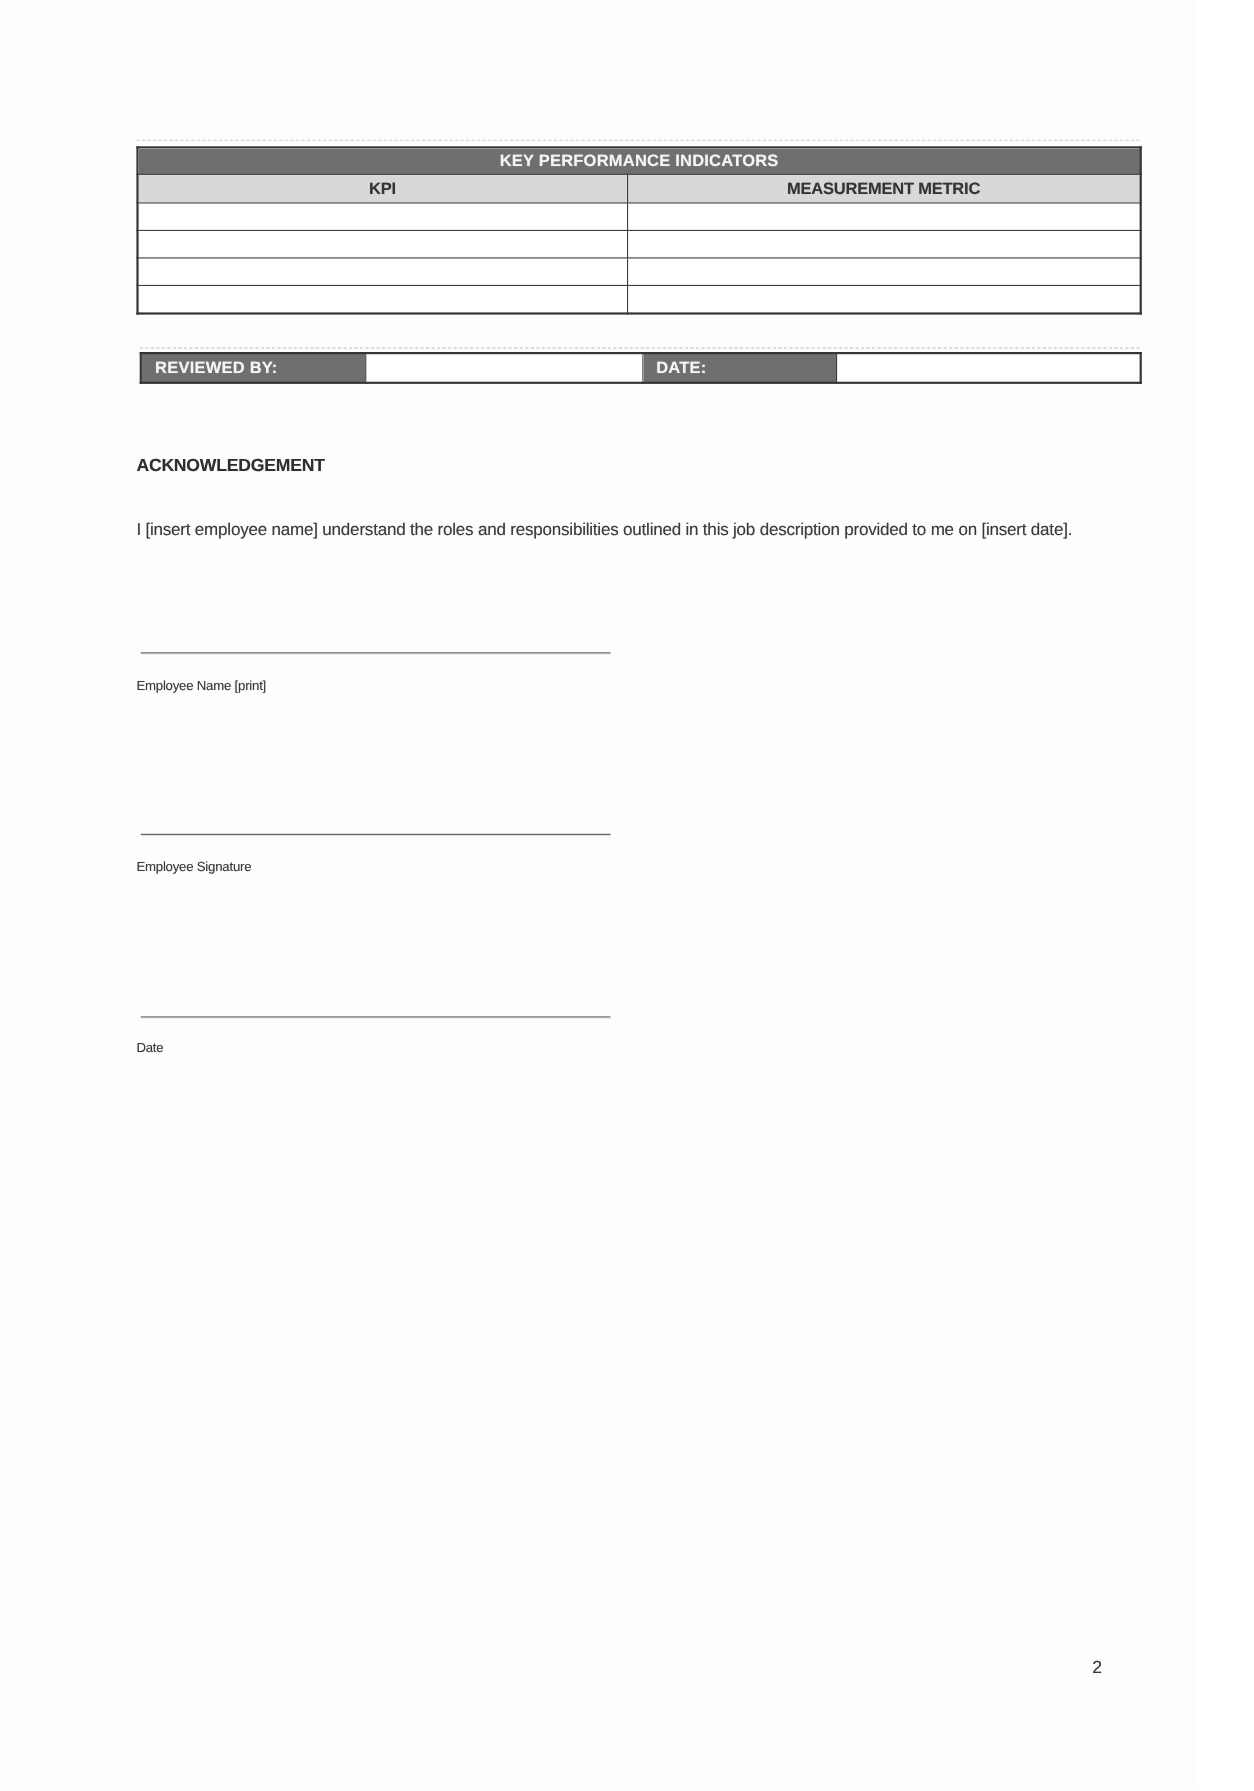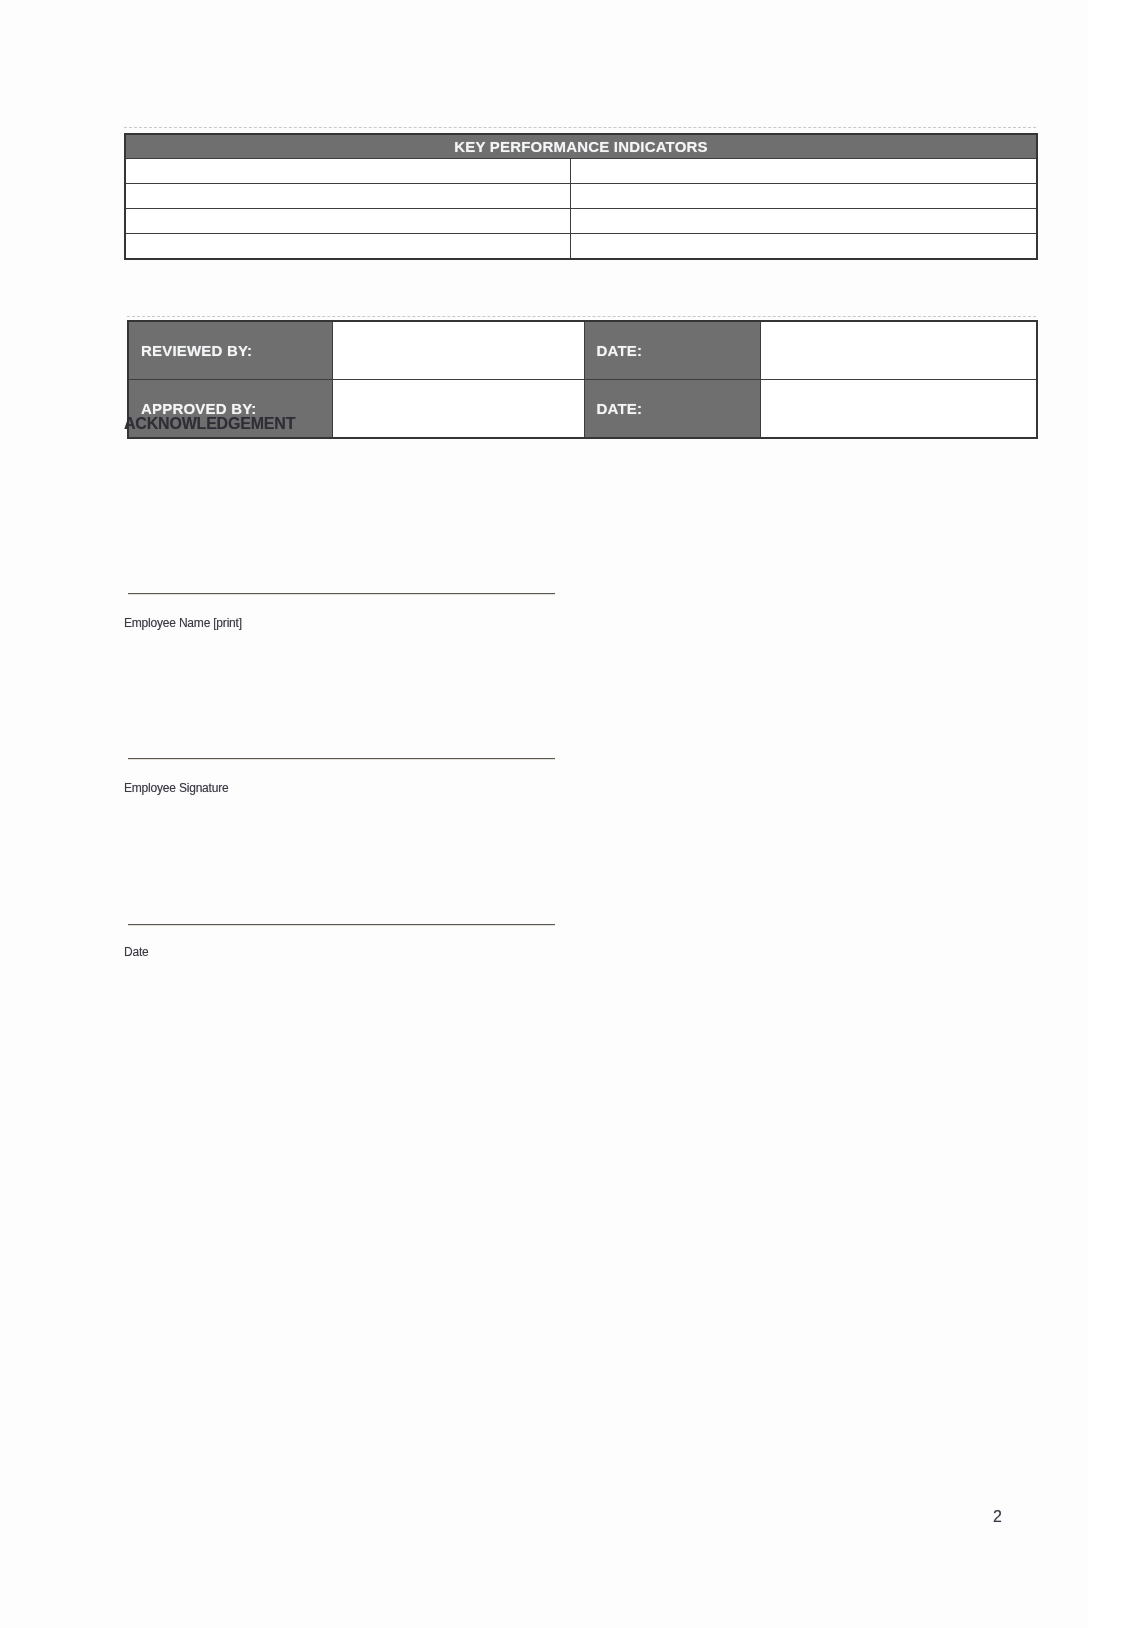--- a/index.html
+++ b/index.html
@@ -72,21 +72,21 @@
   
   .signoff-table {
     position: absolute;
     left: 127px;
     top: 320px;
     width: 909px;
     border: 2px solid #353535;
   }
   .signoff-table td {
     border: 1.5px solid #3d3d3d;
-    padding: 16px;
+    padding: 0;
     height: 25px;
     font-size: 15px;
     overflow: hidden;
   }
   .signoff-label {
     background: #6f6f6f;
     color: #f5f5f5;
     font-weight: bold;
     padding-left: 12px !important;
     letter-spacing: 0.2px;
@@ -147,20 +147,24 @@
   <div class="faint-rule" style="left:124px; top:127px; width:912px;"></div>
 
   <table class="kpi-table doc-text">
     <colgroup>
       <col style="width:445px">
       <col style="width:467px">
     </colgroup>
     <tbody>
       <tr>
         <td class="kpi-title-cell" colspan="2">KEY PERFORMANCE INDICATORS</td>
+      </tr>
+      <tr class="kpi-colhead">
+        <td>KPI</td>
+        <td>MEASUREMENT METRIC</td>
       </tr>
       <tr class="kpi-body">
         <td></td>
         <td></td>
       </tr>
       <tr class="kpi-body">
         <td></td>
         <td></td>
       </tr>
       <tr class="kpi-body">
@@ -183,31 +187,26 @@
       <col style="width:176px">
       <col style="width:277px">
     </colgroup>
     <tbody>
       <tr>
         <td class="signoff-label">REVIEWED BY:</td>
         <td class="signoff-blank"></td>
         <td class="signoff-label">DATE:</td>
         <td class="signoff-blank"></td>
       </tr>
-      <tr>
-        <td class="signoff-label">APPROVED BY:</td>
-        <td class="signoff-blank"></td>
-        <td class="signoff-label">DATE:</td>
-        <td class="signoff-blank"></td>
-      </tr>
     </tbody>
   </table>
 
   <div class="ack-heading doc-text">ACKNOWLEDGEMENT</div>
 
+  <div class="ack-body doc-text">I [insert employee name] understand the roles and responsibilities outlined in this job description provided to me on [insert date].</div>
 
   <div class="sig-line" style="top:593px;"></div>
   <div class="sig-label doc-text" style="top:616px;">Employee Name [print]</div>
 
   <div class="sig-line" style="top:758px;"></div>
   <div class="sig-label doc-text" style="top:781px;text-align:center;">Employee Signature</div>
 
   <div class="sig-line" style="top:924px;"></div>
   <div class="sig-label doc-text" style="top:945px;">Date</div>
 

